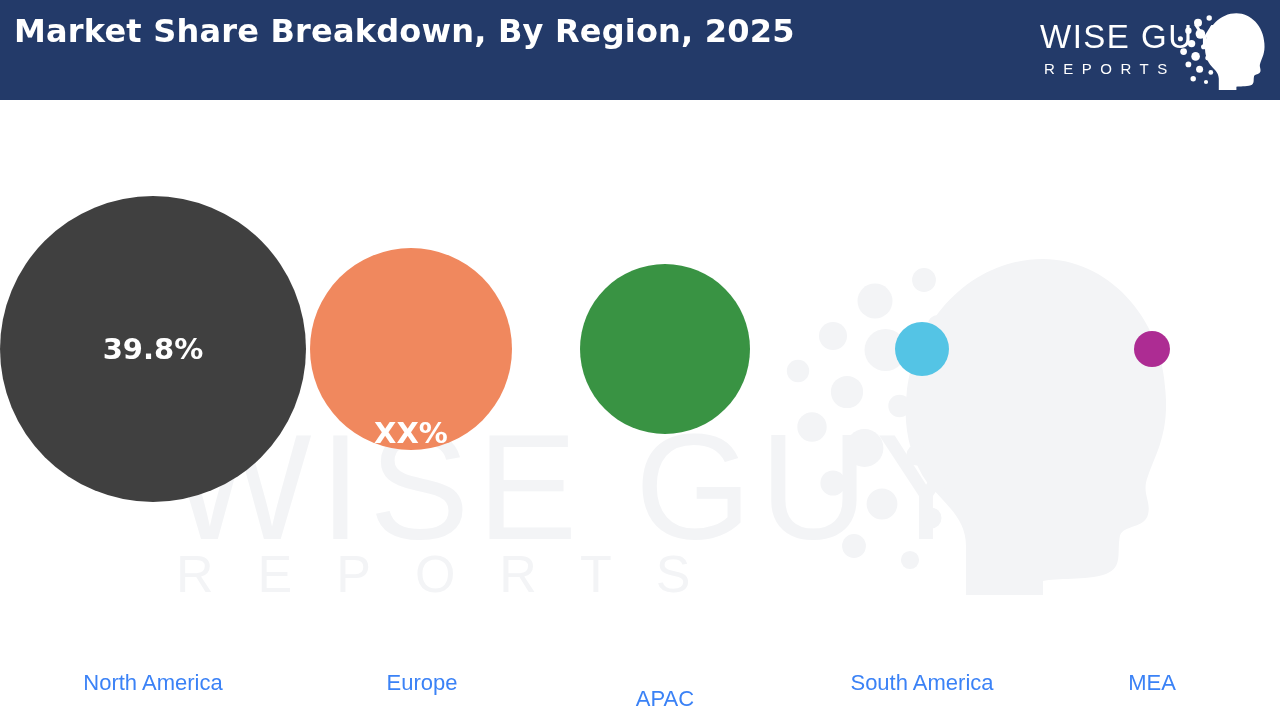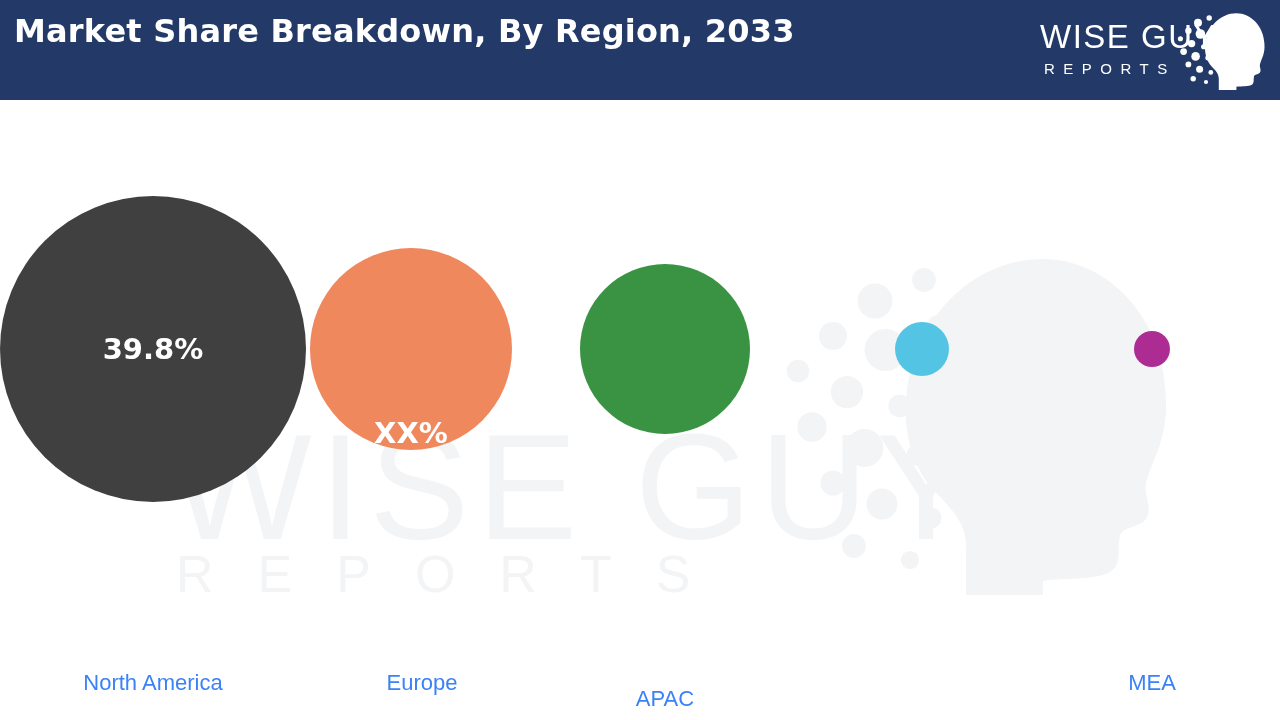--- a/index.html
+++ b/index.html
@@ -149,21 +149,21 @@
     font-size: 22px;
     color: #3b82f6;
     font-family: "Liberation Sans", sans-serif;
     white-space: nowrap;
   }
 </style>
 </head>
 <body>
 
 <div id="header">
-  <div id="title">Market Share Breakdown, By Region, 2033</div>
+  <div id="title">Market Share Breakdown, By Region, 2025</div>
 
   <div id="logo">
     <div id="logo-wordmark">WISE GUY</div>
     <div id="logo-subword">REPORTS</div>
     <svg id="logo-head" viewBox="0 0 120 100">
       <g fill="#ffffff">
         <path d="M78 4 C96 4 112 20 113 42 C114 54 110 60 108 66 C106 71 109 73 108 77 C107 81 101 80 100 83 C99 88 101 92 96 94 C90 96 82 95 78 96 L78 100 L56 100 L56 86 C56 78 50 74 45 68 C40 61 38 52 39 43 C41 21 58 4 78 4 Z"></path>
         <circle cx="30" cy="16" r="5"></circle>
           <circle cx="44" cy="10" r="3.4"></circle>
         <circle cx="18" cy="26" r="4"></circle>
@@ -231,15 +231,16 @@
   <div class="bubble" style="left: 895px; top: 222px; width: 54px; height: 54px; background: rgb(84, 196, 229);">
     <span class="bubble-label"></span>
   </div>
   <div class="bubble" style="left: 1134px; top: 231px; width: 36px; height: 36px; background: rgb(173, 44, 147);">
     <span class="bubble-label"></span>
   </div>
 
   <div class="cat-label" style="left: 153px;">North America</div>
   <div class="cat-label" style="left: 422px;">Europe</div>
   <div class="cat-label" style="left: 665px; margin-top: 16px;">APAC</div>
+  <div class="cat-label" style="left: 922px;">South America</div>
   <div class="cat-label" style="left: 1152px;">MEA</div>
 
 </div>
 
 </body></html>

